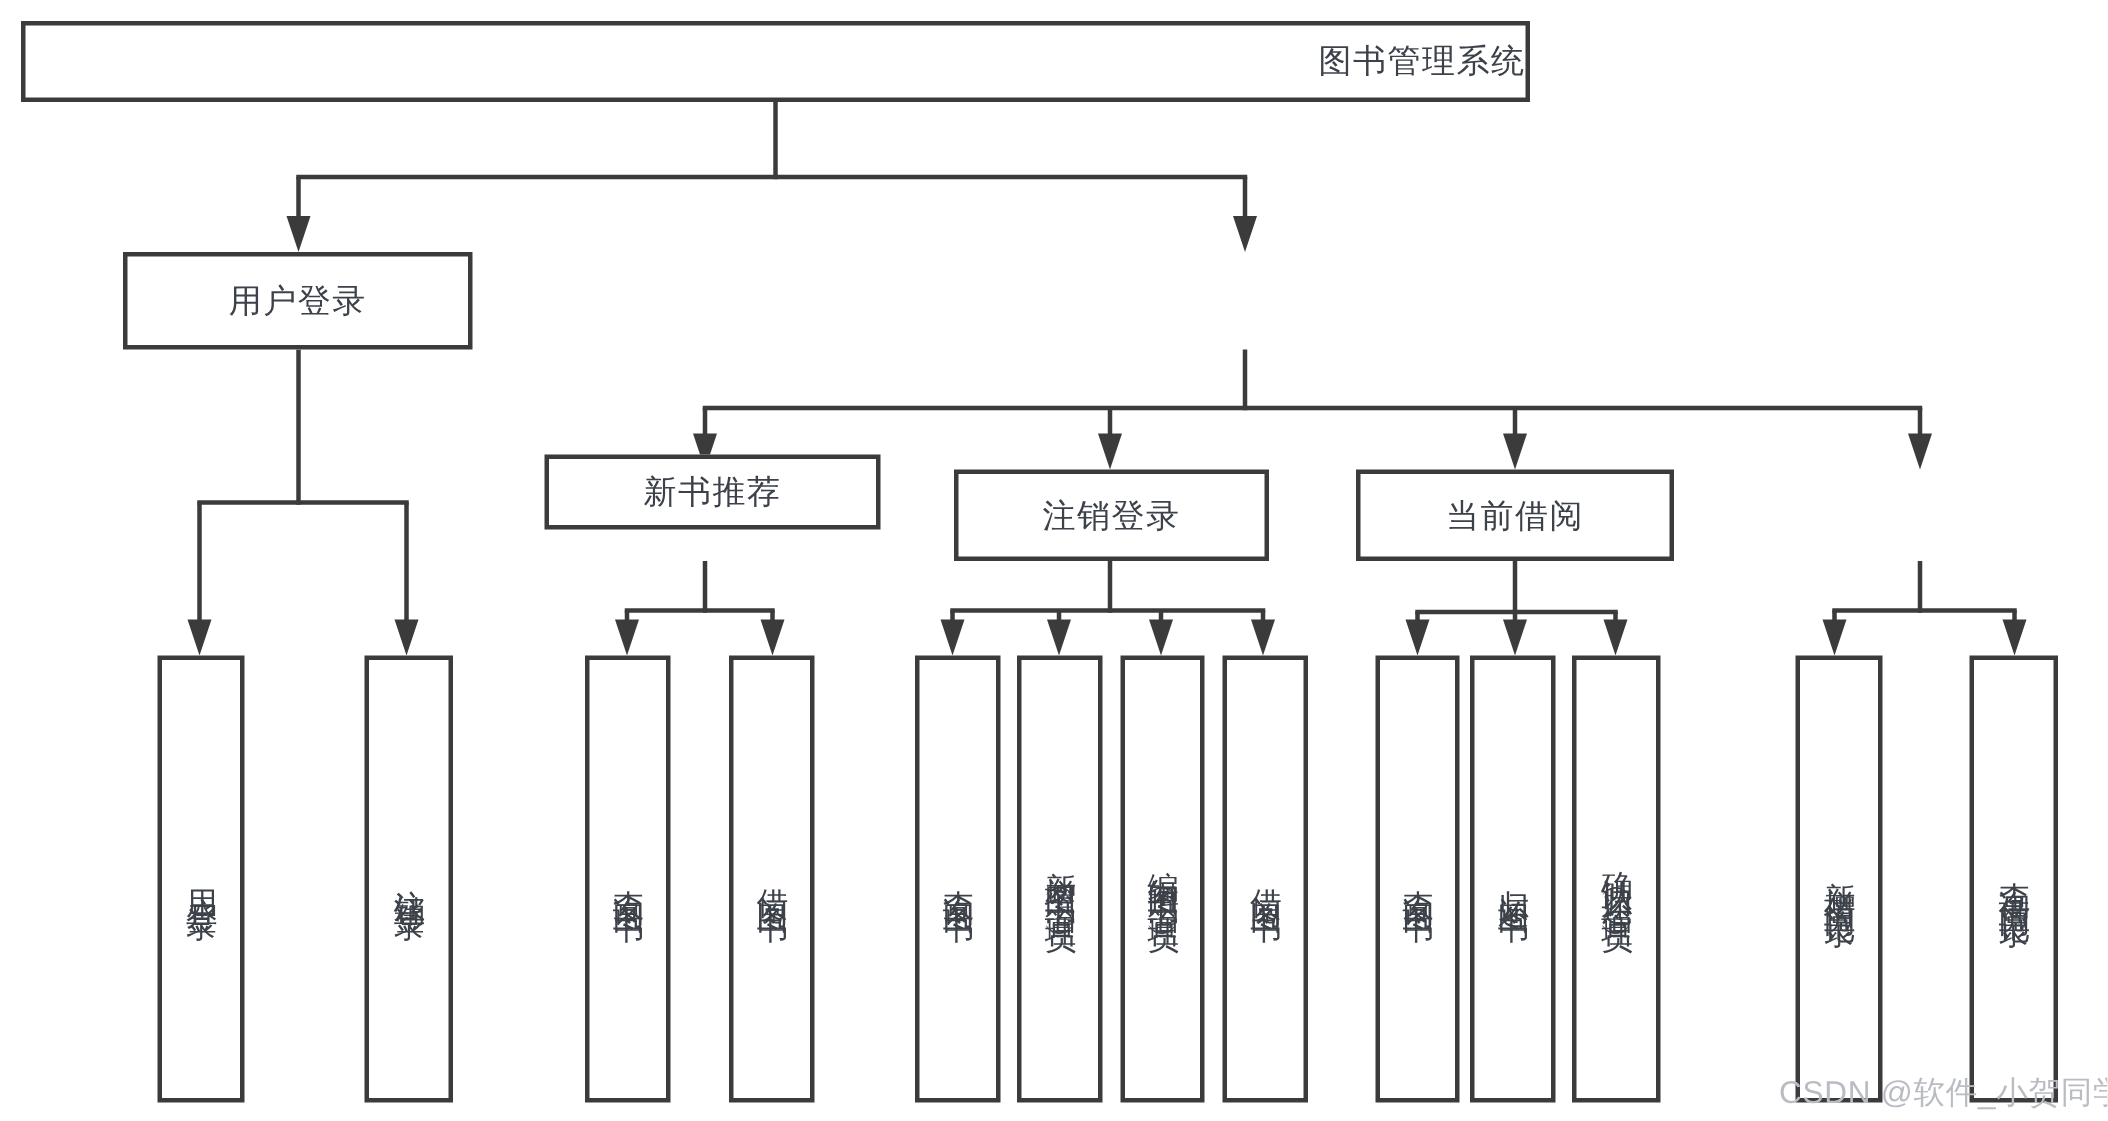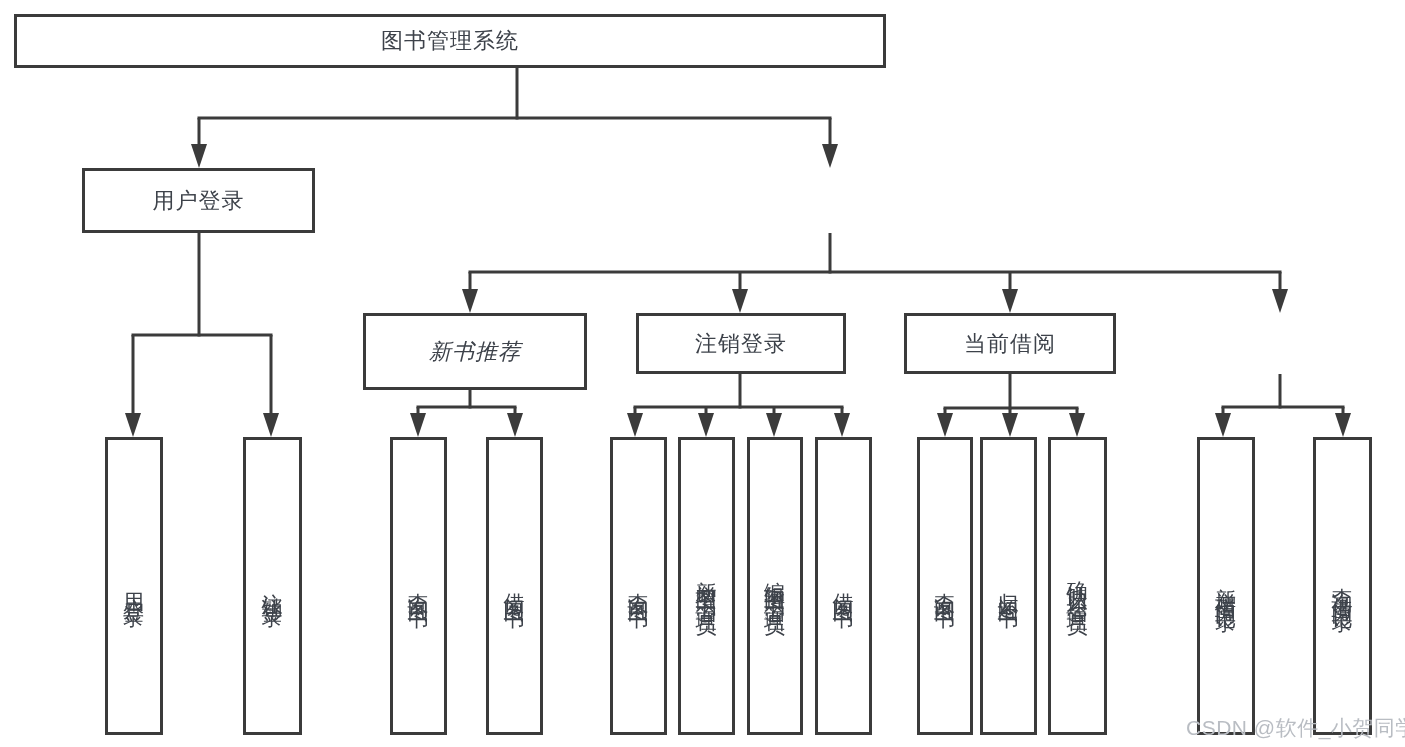--- a/index.html
+++ b/index.html
@@ -88,29 +88,29 @@
     <polygon class="c-arrow" points="1002,413 1018,413 1010,437"></polygon>
     <polygon class="c-arrow" points="1069,413 1085,413 1077,437"></polygon>
 
     <path class="c-line" d="M1280 374 V408.5"></path>
     <path class="c-line" d="M1221.5 407 H1344.5"></path>
     <path class="c-line" d="M1223 407 V417 M1343 407 V417"></path>
     <polygon class="c-arrow" points="1215,413 1231,413 1223,437"></polygon>
     <polygon class="c-arrow" points="1335,413 1351,413 1343,437"></polygon>
   </svg>
 
-  <div class="node" style="left:14px;top:14px;width:872px;height:54px;">
+  <div class="node" style="left:14px;top:14px;width:1006px;height:54px;justify-content:flex-end;">
     <span>图书管理系统</span>
   </div>
 
   <div class="node" style="left:82px;top:168px;width:233px;height:65px;">
     <span>用户登录</span>
   </div>
 
-  <div class="node" style="left:363px;top:313px;width:224px;height:77px;font-style:italic;">
+  <div class="node" style="left:363px;top:303px;width:224px;height:50px;">
     <span>新书推荐</span>
   </div>
   <div class="node" style="left:636px;top:313px;width:210px;height:61px;">
     <span>注销登录</span>
   </div>
   <div class="node" style="left:904px;top:313px;width:212px;height:61px;">
     <span>当前借阅</span>
   </div>
 
   <div class="leaf" style="left:105px;top:437px;width:58px;height:298px;">

